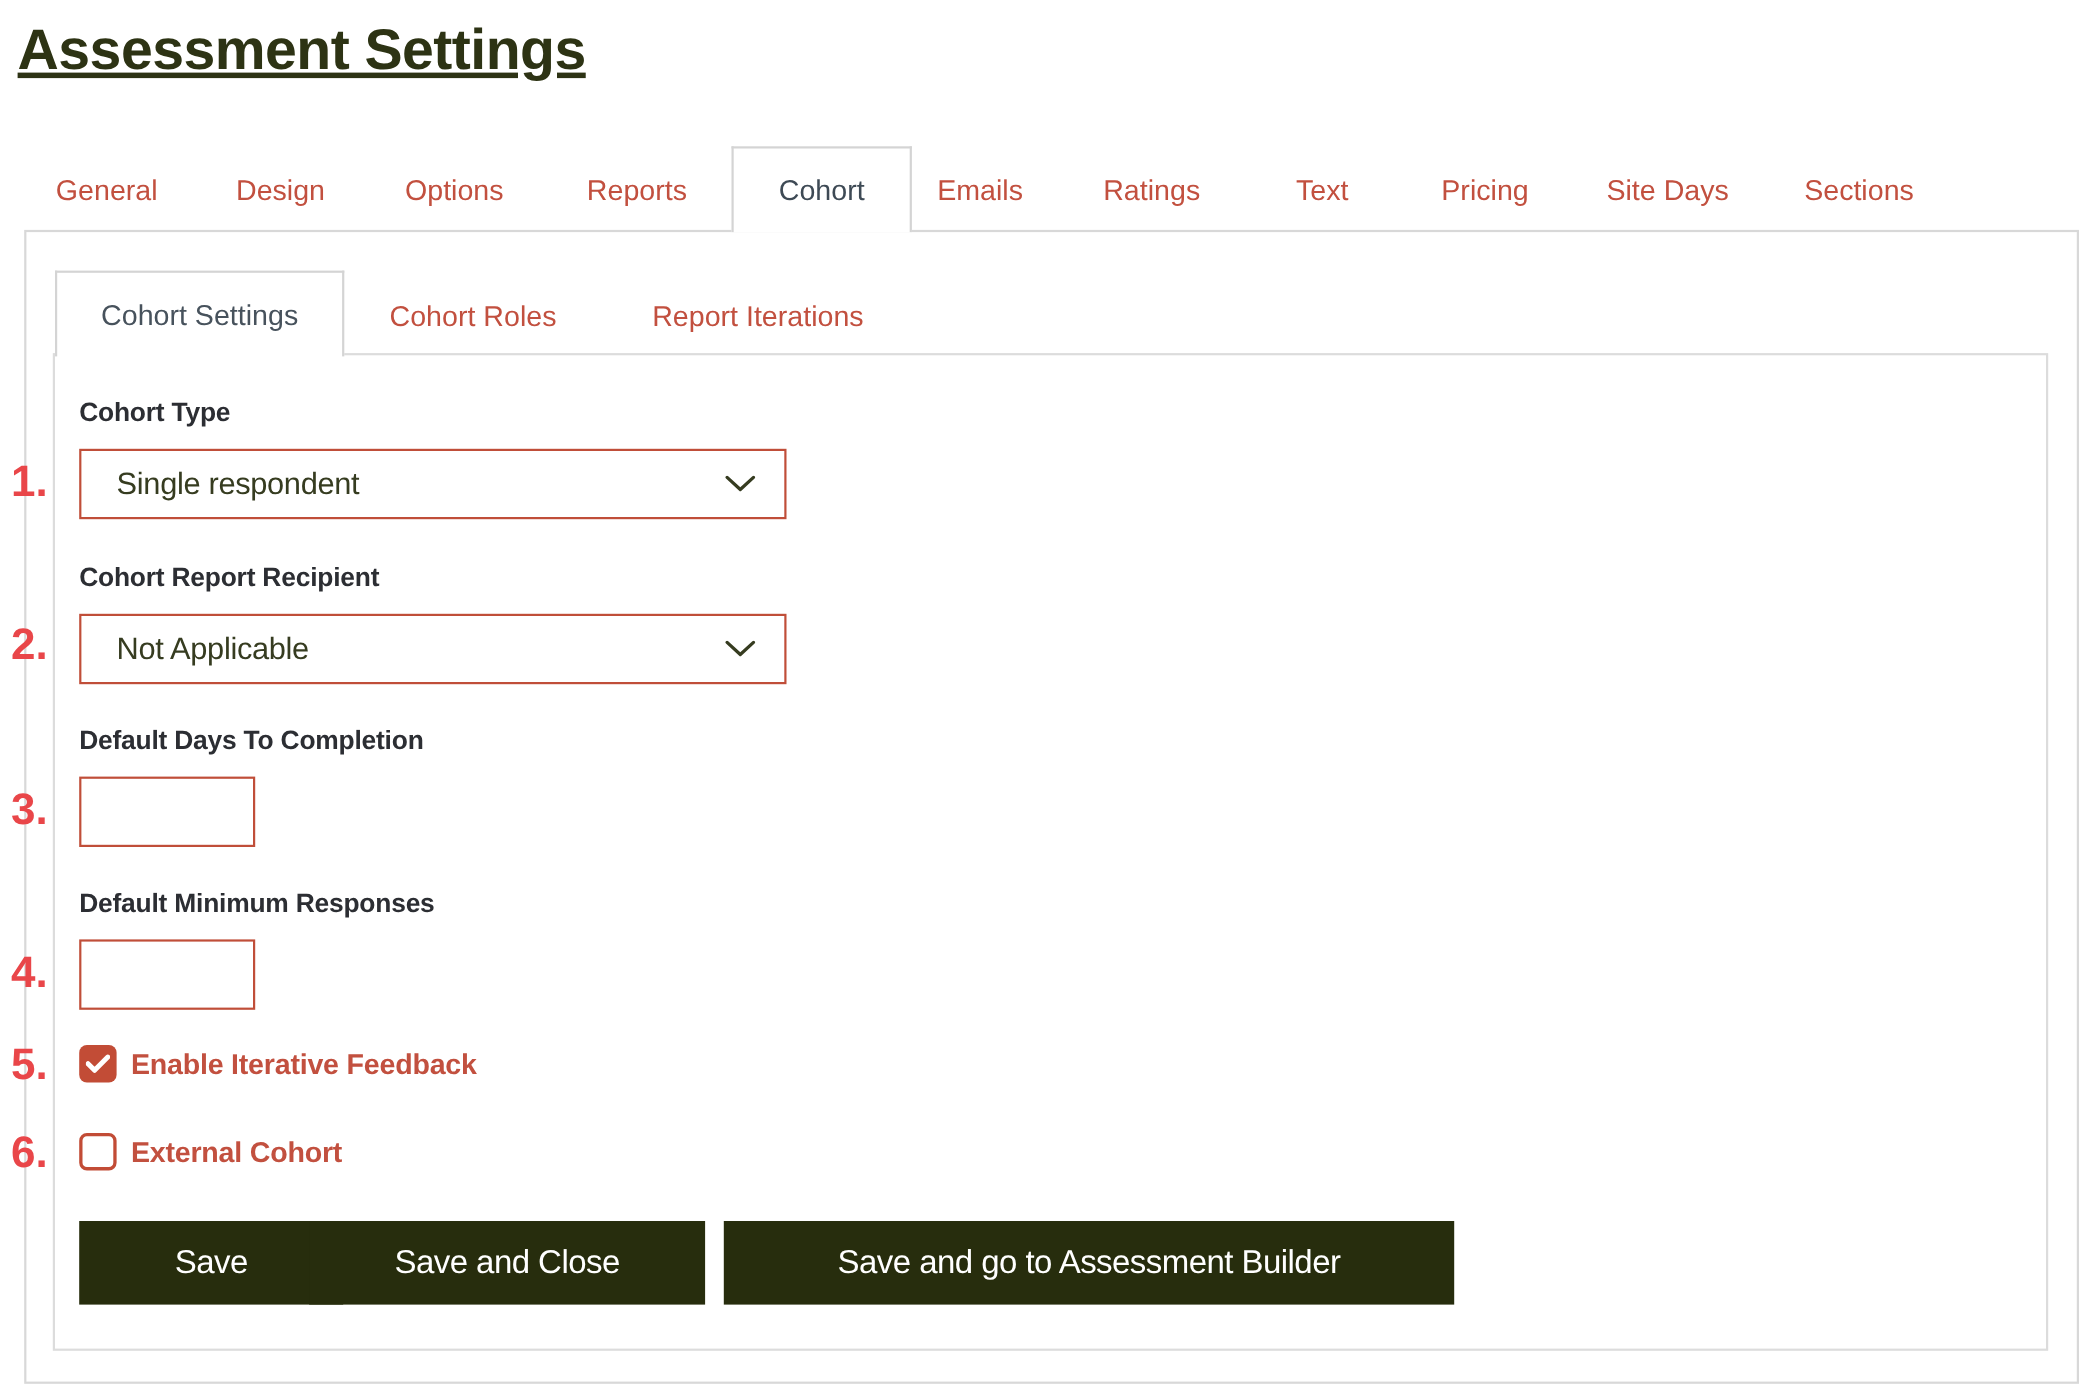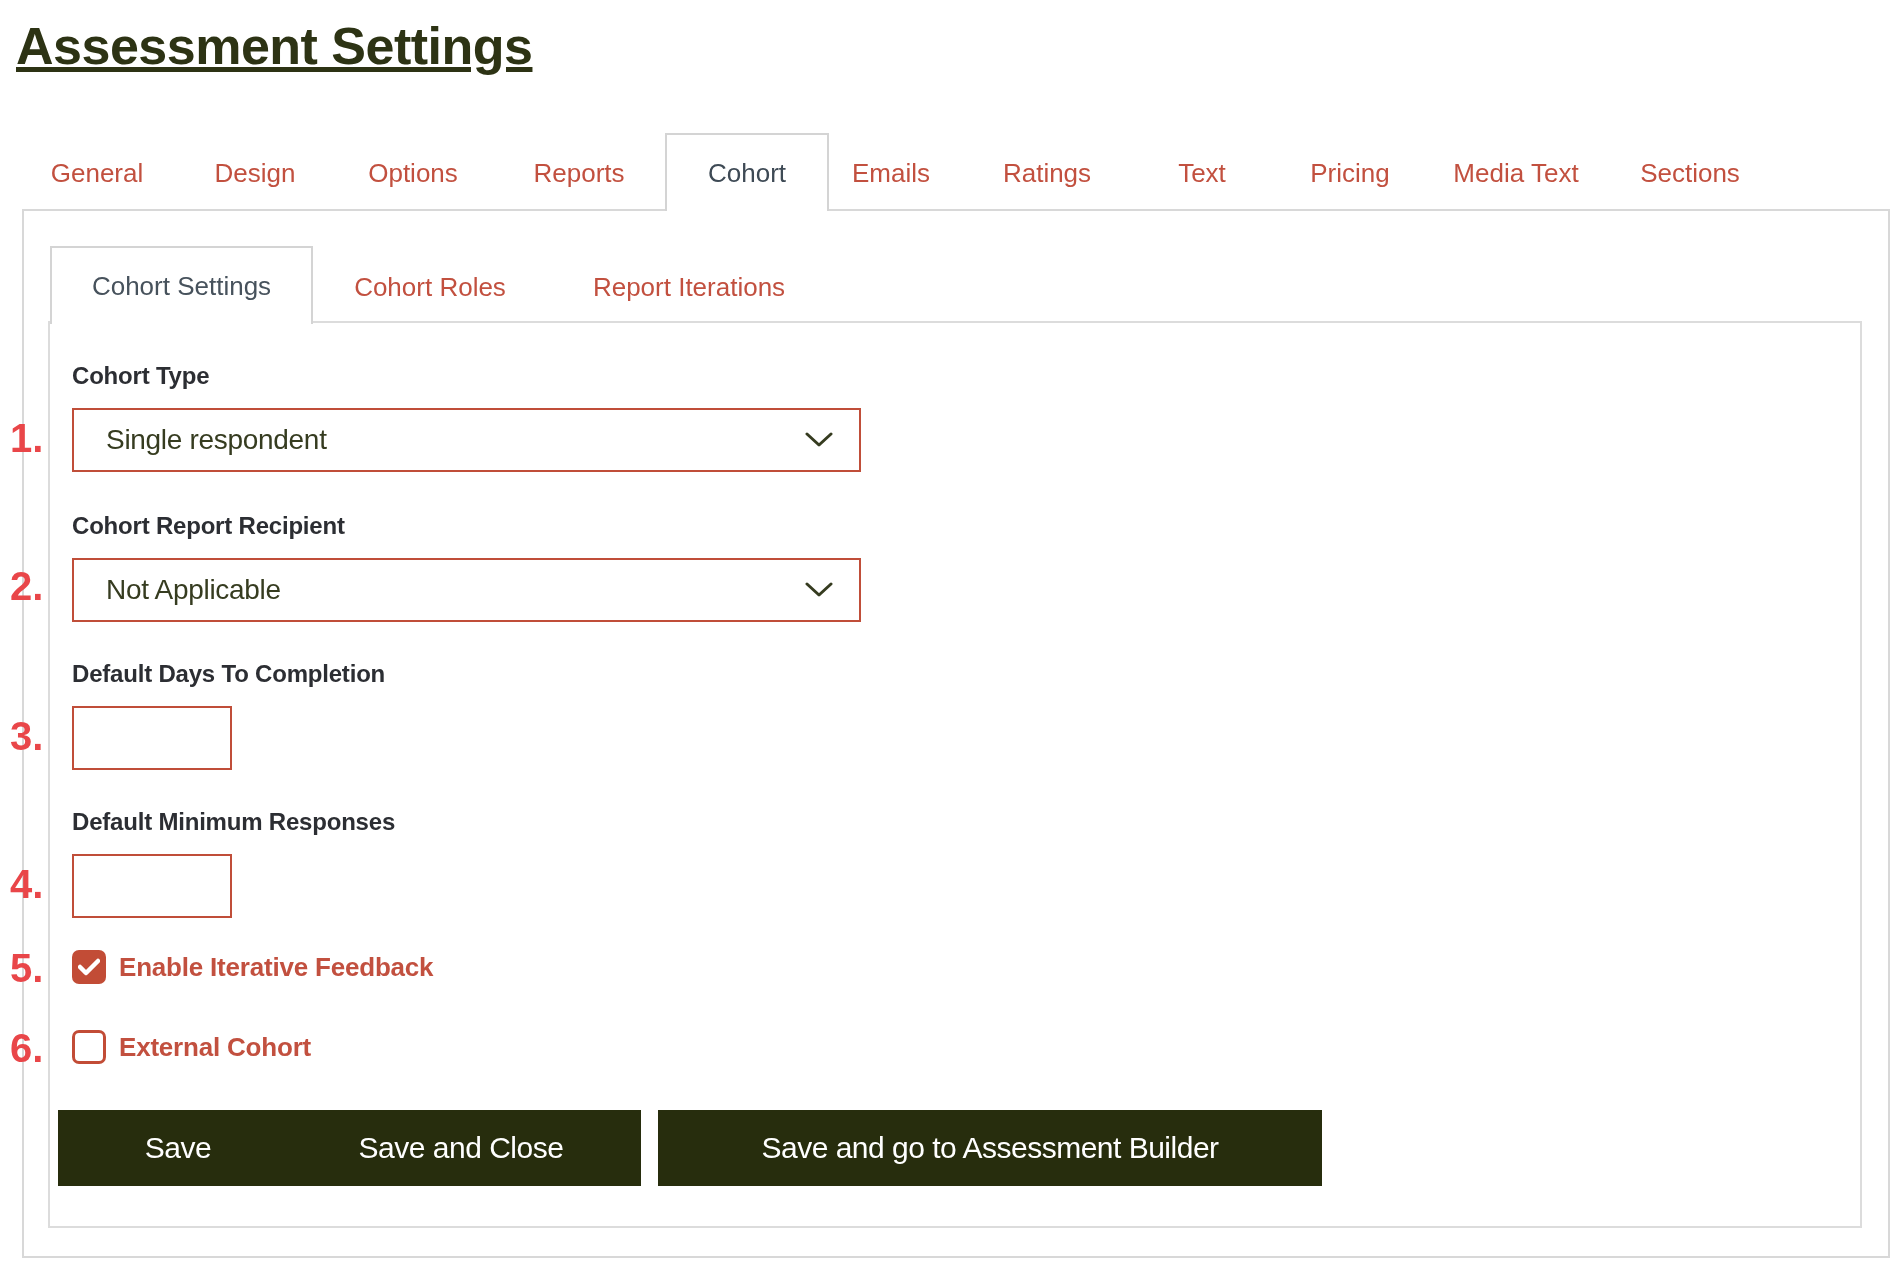--- a/index.html
+++ b/index.html
@@ -29,21 +29,21 @@
          display:flex; align-items:center; justify-content:center; z-index:3; }
   .subtab-active-box span { font-size:26px; color:#47525c; }
 
   
   .inner-panel { position:absolute; left:48px; top:321px; width:1814px; height:907px;
          border:2px solid #dcdcdc; background:#ffffff; z-index:1; }
 
   .field-label { position:absolute; left:72px; font-size:24px; font-weight:bold;
          color:#2c2e33; z-index:2; letter-spacing:-0.2px; }
 
-  .select-box { position:absolute; left:72px; width:789px; height:64px; background:#fff;
+  .select-box { position:absolute; left:72px; width:643px; height:64px; background:#fff;
          border:2px solid #c04e39; display:flex; align-items:center; z-index:2; cursor:pointer; }
   .select-box .value { font-size:28px; color:#363c20; padding-left:32px; letter-spacing:-0.3px; }
   .select-box .chev { position:absolute; right:26px; top:50%; transform:translateY(-50%); }
 
   .text-input { position:absolute; left:72px; width:160px; height:64px;
          border:2px solid #c04e39; background:#fff; font-size:28px; color:#363c20;
          padding:0 12px; z-index:2; outline:none; }
 
   .check-row { position:absolute; left:72px; display:flex; align-items:center; gap:13px; z-index:2; }
   .check-box { width:34px; height:34px; border-radius:7px; flex:0 0 auto;
@@ -70,21 +70,21 @@
   <div class="tab" style="left:255px">Design</div>
   <div class="tab" style="left:413px">Options</div>
   <div class="tab" style="left:579px">Reports</div>
   <div class="tab-active-box">
     <span>Cohort</span>
   </div>
   <div class="tab" style="left:891px">Emails</div>
   <div class="tab" style="left:1047px">Ratings</div>
   <div class="tab" style="left:1202px">Text</div>
   <div class="tab" style="left:1350px">Pricing</div>
-  <div class="tab" style="left:1516px">Media Text</div>
+  <div class="tab" style="left:1516px">Site Days</div>
   <div class="tab" style="left:1690px">Sections</div>
 </nav>
 
 <div class="outer-panel"></div>
 
 <nav>
   <div class="subtab-active-box">
     <span>Cohort Settings</span>
   </div>
   <div class="subtab" style="left:430px">Cohort Roles</div>
@@ -128,15 +128,15 @@
   <span class="check-label">Enable Iterative Feedback</span>
 </div>
 <div class="annot" style="left:10px; top:948px">5.</div>
 
 <div class="check-row" style="top:1030px">
   <div class="check-box unchecked" role="checkbox" aria-checked="false"></div>
   <span class="check-label">External Cohort</span>
 </div>
 <div class="annot" style="left:10px; top:1028px">6.</div>
 
-<button class="btn" style="left:58px;  width:240px">Save</button>
+<button class="btn" style="left:72px;  width:240px">Save</button>
 <button class="btn" style="left:281px; width:360px">Save and Close</button>
 <button class="btn" style="left:658px; width:664px">Save and go to Assessment Builder</button>
 
 </body></html>

